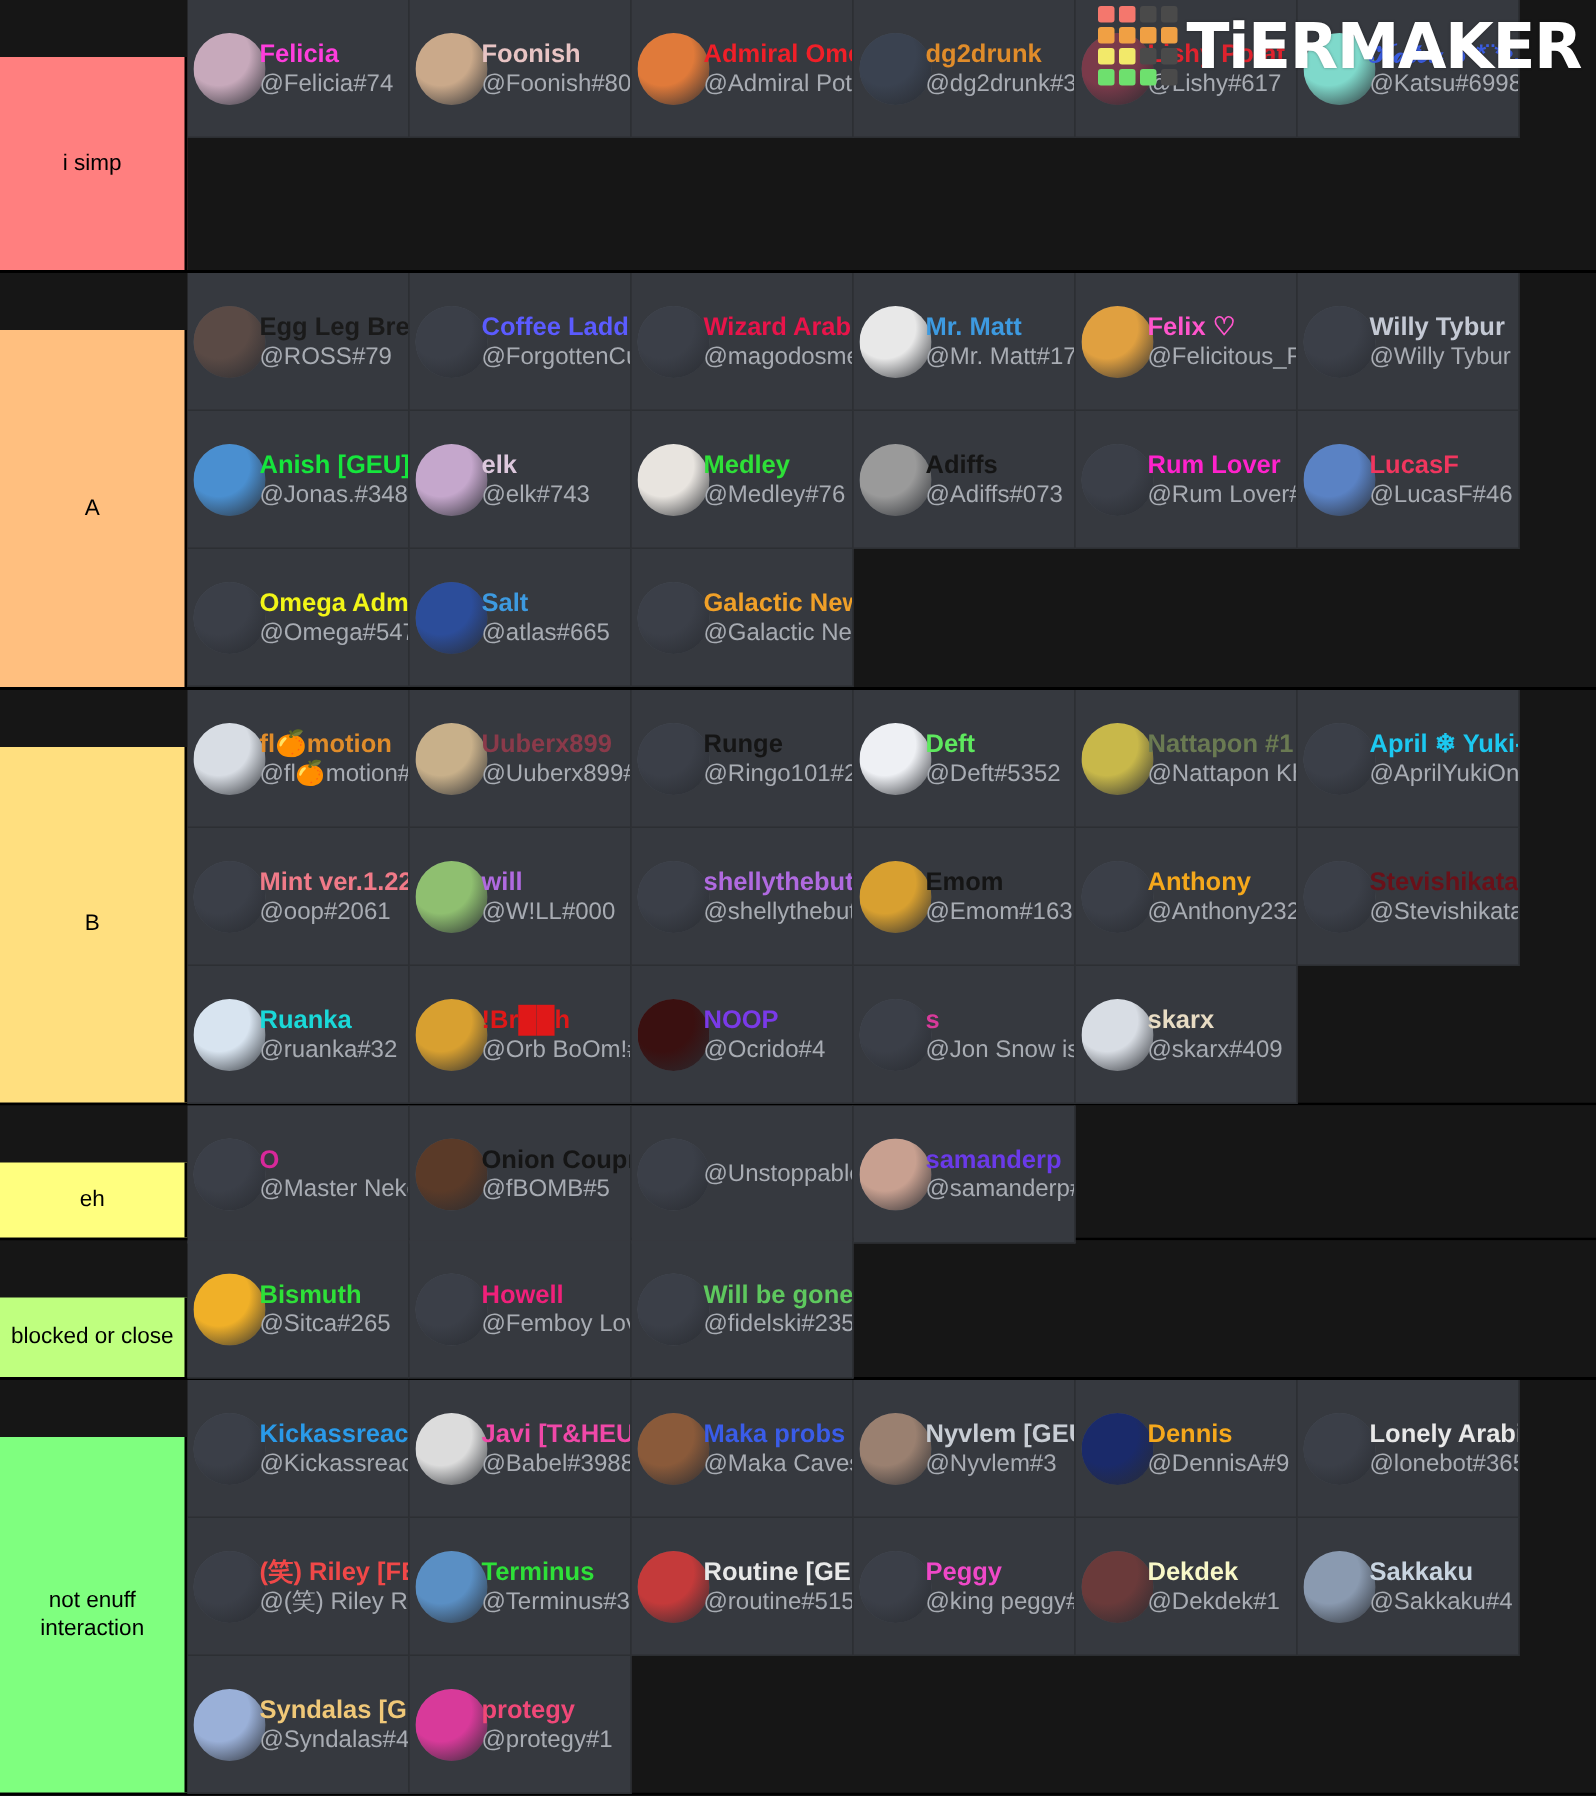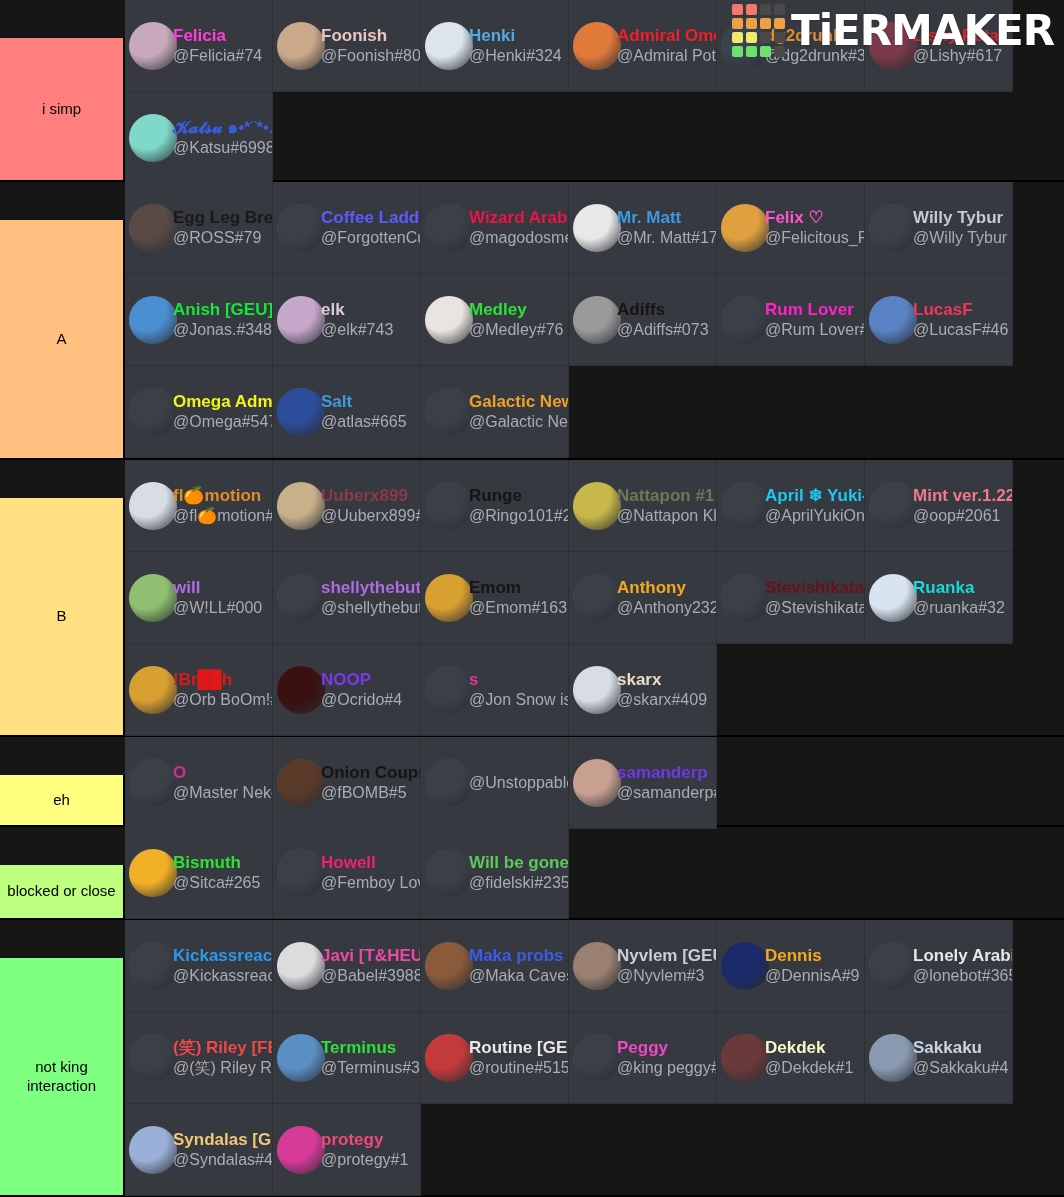--- a/index.html
+++ b/index.html
@@ -138,29 +138,20 @@
             <div class="avatar">
               <div class="av-inner" style="background: radial-gradient(circle at 35% 30%, rgb(202, 169, 138), rgb(202, 169, 138) 45%, rgba(0, 0, 0, 0.45));"></div>
             </div>
             <div class="names">
               <span class="dname" style="color: rgb(232, 196, 196);">Foonish</span>
               <span class="uname">@Foonish#80</span>
             </div>
           </div>
           <div class="cell">
             <div class="avatar">
-              <div class="av-inner" style="background: radial-gradient(circle at 35% 30%, rgb(220, 228, 238), rgb(220, 228, 238) 45%, rgba(0, 0, 0, 0.45));"></div>
-            </div>
-            <div class="names">
-              <span class="dname" style="color: rgb(86, 168, 224);">Henki</span>
-              <span class="uname">@Henki#324</span>
-            </div>
-          </div>
-          <div class="cell">
-            <div class="avatar">
               <div class="av-inner" style="background: radial-gradient(circle at 35% 30%, rgb(224, 122, 58), rgb(224, 122, 58) 45%, rgba(0, 0, 0, 0.45));"></div>
             </div>
             <div class="names">
               <span class="dname" style="color: rgb(240, 31, 40);">Admiral Omega </span>
               <span class="uname">@Admiral Potato</span>
             </div>
           </div>
           <div class="cell">
             <div class="avatar">
               <div class="av-inner" style="background: radial-gradient(circle at 35% 30%, rgb(58, 66, 80), rgb(58, 66, 80) 45%, rgba(0, 0, 0, 0.45));"></div>
@@ -355,20 +346,29 @@
             <div class="avatar">
               <div class="av-inner" style="background: radial-gradient(circle at 35% 30%, rgb(59, 63, 72), rgb(59, 63, 72) 45%, rgba(0, 0, 0, 0.45));"></div>
             </div>
             <div class="names">
               <span class="dname" style="color: rgb(21, 21, 21);">Runge</span>
               <span class="uname">@Ringo101#2</span>
             </div>
           </div>
           <div class="cell">
             <div class="avatar">
+              <div class="av-inner" style="background: radial-gradient(circle at 35% 30%, rgb(238, 240, 244), rgb(238, 240, 244) 45%, rgba(0, 0, 0, 0.45));"></div>
+            </div>
+            <div class="names">
+              <span class="dname" style="color: rgb(94, 232, 94);">Deft</span>
+              <span class="uname">@Deft#5352</span>
+            </div>
+          </div>
+          <div class="cell">
+            <div class="avatar">
               <div class="av-inner" style="background: radial-gradient(circle at 35% 30%, rgb(200, 184, 74), rgb(200, 184, 74) 45%, rgba(0, 0, 0, 0.45));"></div>
             </div>
             <div class="names">
               <span class="dname" style="color: rgb(106, 122, 82);">Nattapon #1 Felix S</span>
               <span class="uname">@Nattapon Khaotu</span>
             </div>
           </div>
           <div class="cell">
             <div class="avatar">
               <div class="av-inner" style="background: radial-gradient(circle at 35% 30%, rgb(59, 63, 72), rgb(59, 63, 72) 45%, rgba(0, 0, 0, 0.45));"></div>
@@ -546,21 +546,21 @@
               <div class="av-inner" style="background: radial-gradient(circle at 35% 30%, rgb(59, 63, 72), rgb(59, 63, 72) 45%, rgba(0, 0, 0, 0.45));"></div>
             </div>
             <div class="names">
               <span class="dname" style="color: rgb(94, 200, 94);">Will be gone for a</span>
               <span class="uname">@fidelski#2353</span>
             </div>
           </div>
         </div>
       </div>
       <div class="tier-row" style="height: 277px;">
-        <div class="tier-label" style="background: rgb(127, 255, 127);">not king interaction</div>
+        <div class="tier-label" style="background: rgb(127, 255, 127);">not enuff interaction</div>
         <div class="tier-cells">
           <div class="cell">
             <div class="avatar">
               <div class="av-inner" style="background: radial-gradient(circle at 35% 30%, rgb(59, 63, 72), rgb(59, 63, 72) 45%, rgba(0, 0, 0, 0.45));"></div>
             </div>
             <div class="names">
               <span class="dname" style="color: rgb(42, 154, 232);">Kickassreaction</span>
               <span class="uname">@Kickassreaction</span>
             </div>
           </div>

